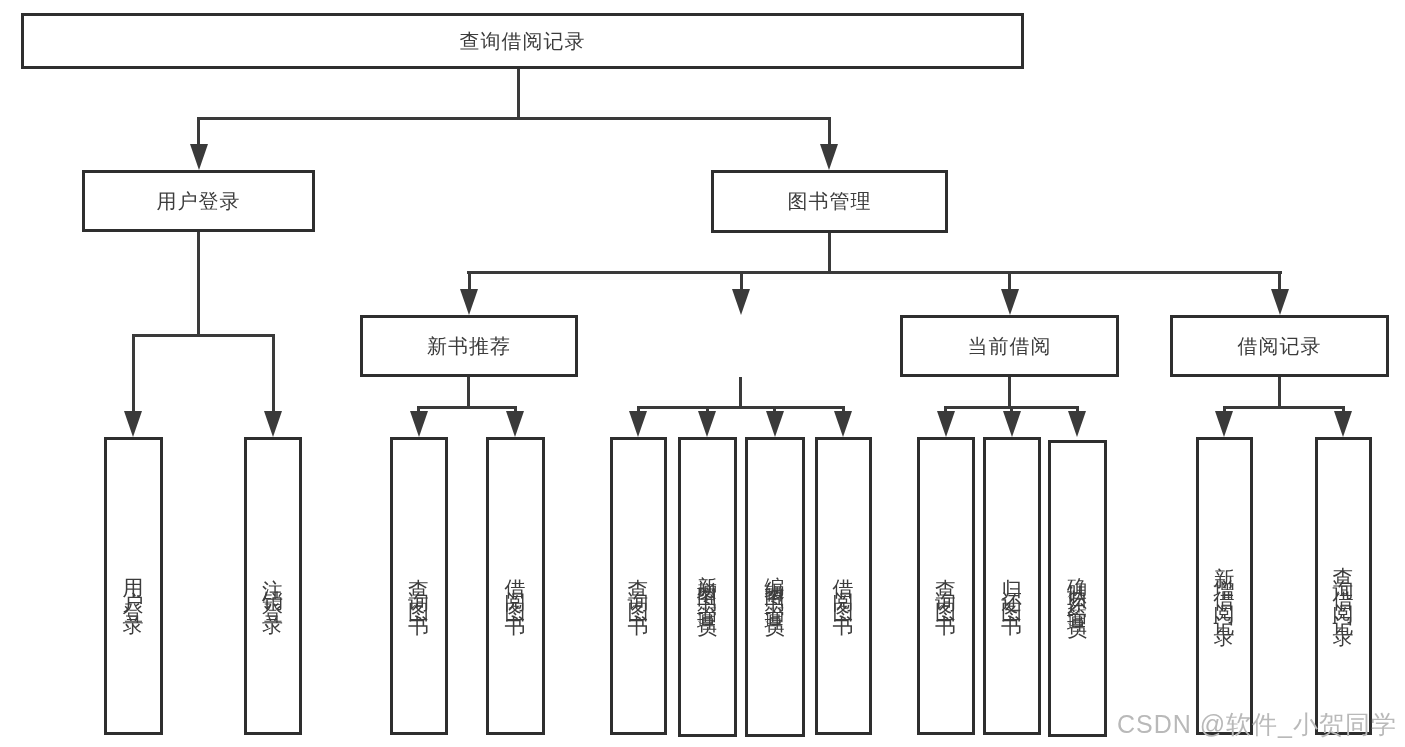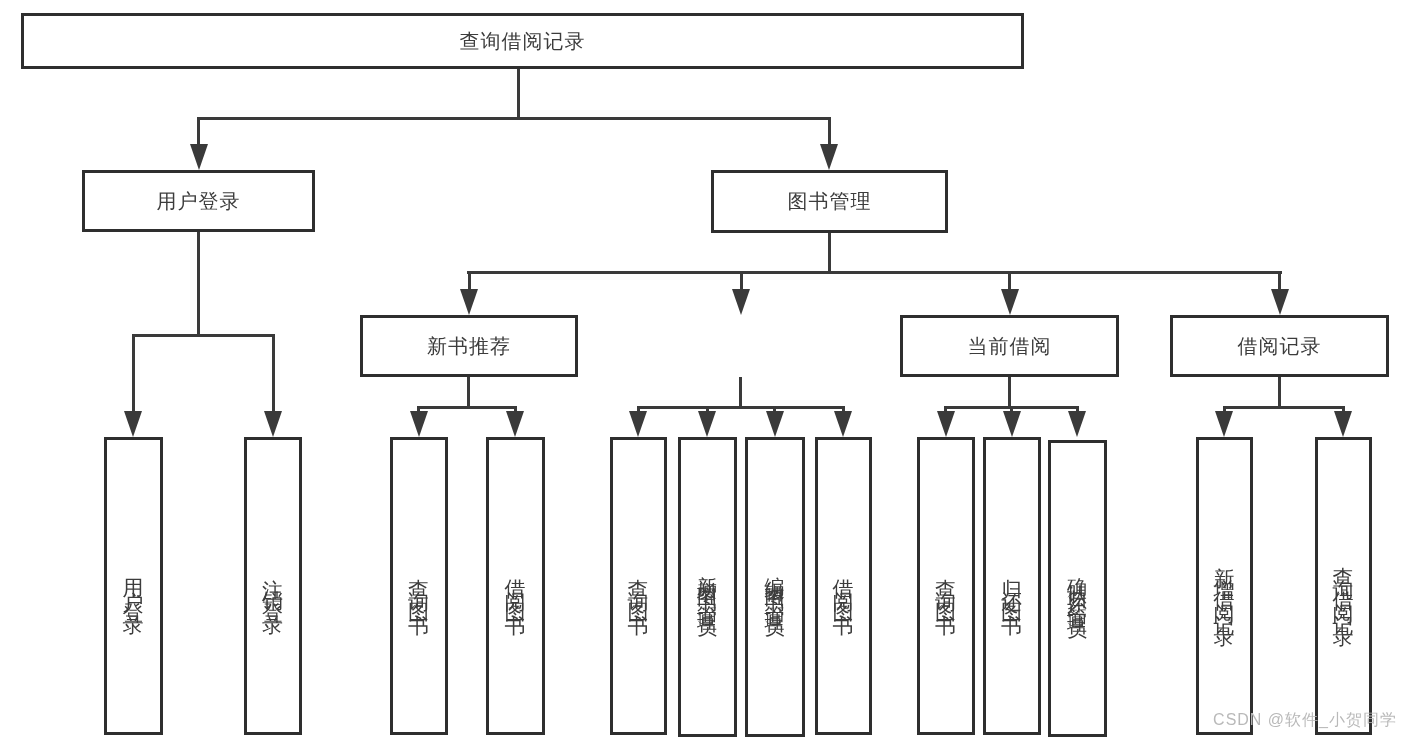--- a/index.html
+++ b/index.html
@@ -41,22 +41,22 @@
   .vline{position:absolute;width:3px;background:var(--line);}
   .hline{position:absolute;height:3px;background:var(--line);}
   .arrow{
     position:absolute;width:0;height:0;
     border-left:9px solid transparent;
     border-right:9px solid transparent;
     border-top:26px solid var(--line);
   }
   .watermark{
     position:absolute;
-    right:8px;bottom:16px;
-    font-size:16px;
+    right:8px;bottom:6px;
+    font-size:25px;
     color:var(--watermark);
     letter-spacing:1px;
     z-index:5;
     white-space:nowrap;
   }
 </style>
 </head>
 <body>
 
 <div class="canvas">

